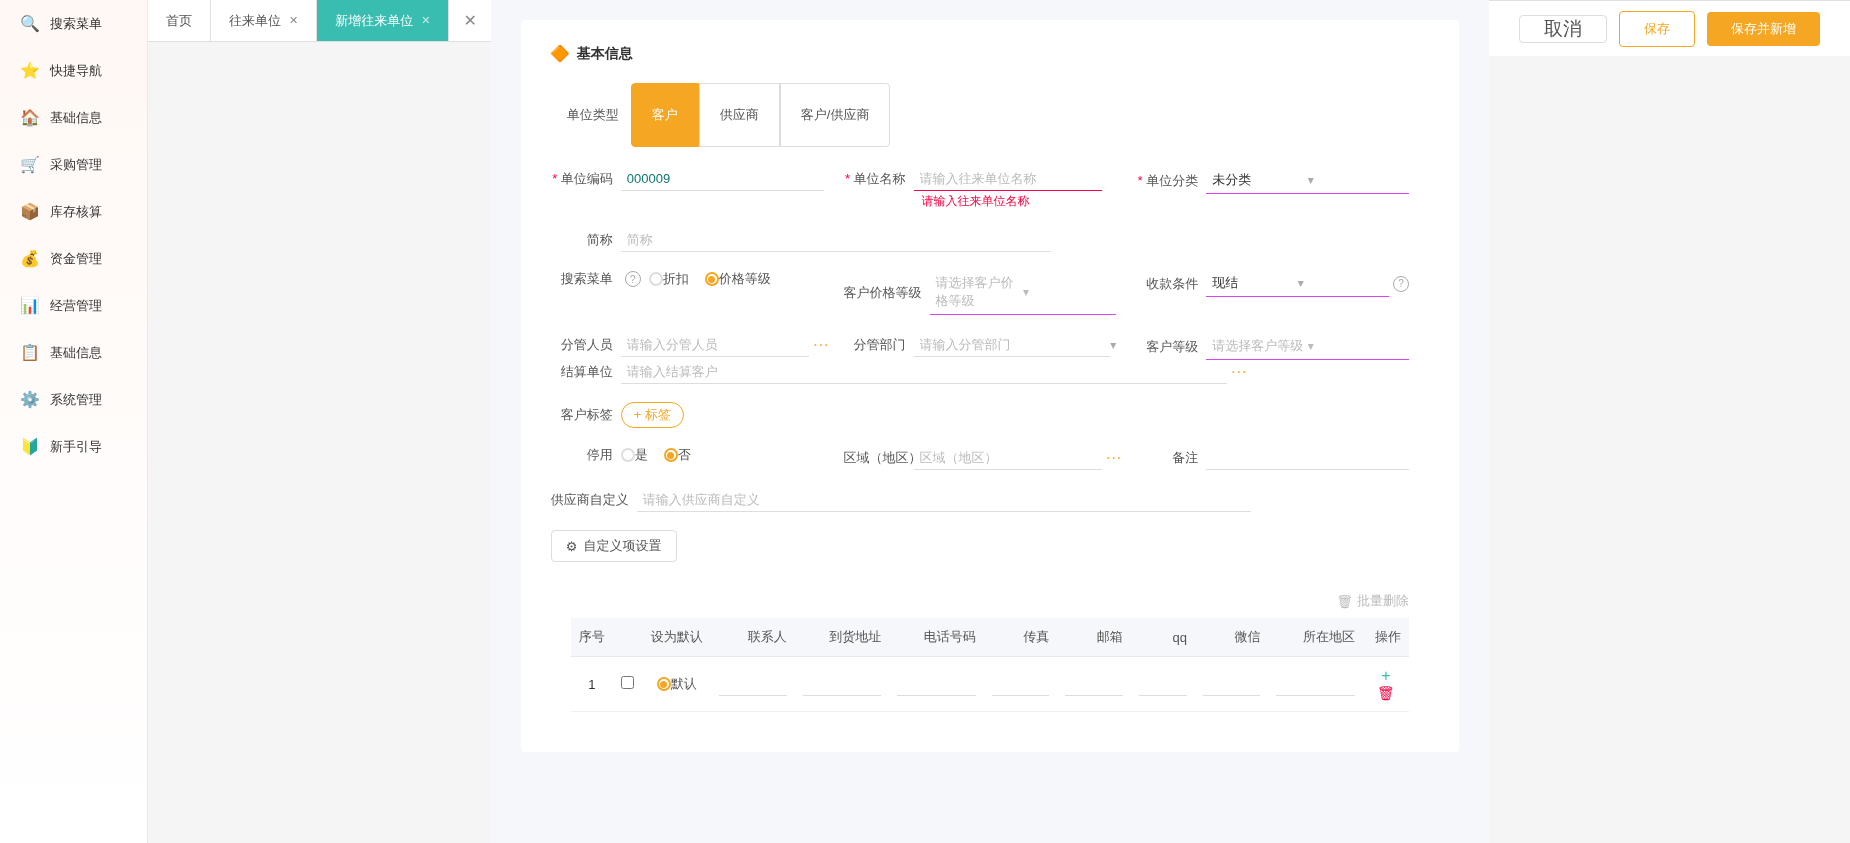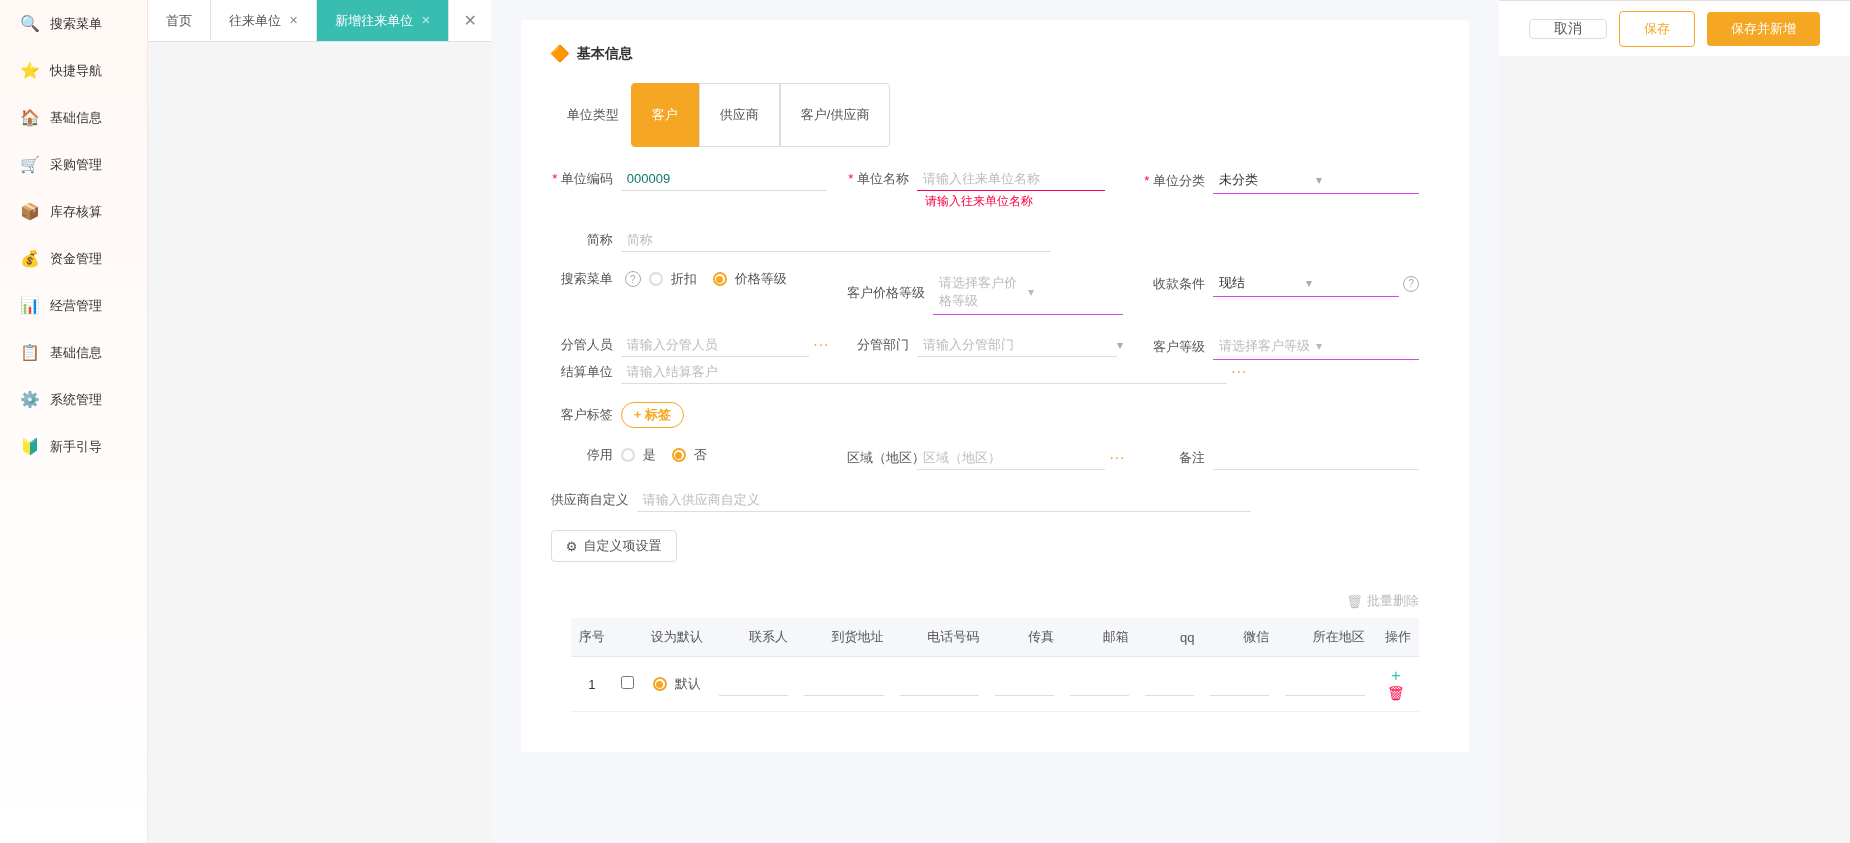--- a/index.html
+++ b/index.html
@@ -175,21 +175,21 @@
       padding: 4px 6px;
       cursor: pointer;
       min-width: 120px;
     }
     .field-select span { flex: 1; color: #333; font-size: 13px; }
     .field-select .arrow { color: #aaa; font-size: 12px; }
     .field-select.placeholder span { color: #bbb; }
 
     
     .radio-group { display: flex; align-items: center; gap: 16px; }
-    .radio-item { display: flex; align-items: center; gap: 8px; cursor: pointer; font-size: 13px; color: #555; }
+    .radio-item { display: flex; align-items: center; gap: 0; cursor: pointer; font-size: 13px; color: #555; }
     .radio-circle {
       width: 14px; height: 14px;
       border-radius: 50%;
       border: 2px solid #ddd;
       display: flex; align-items: center; justify-content: center;
     }
     .radio-circle.checked { border-color: #f5a623; }
     .radio-circle.checked::after {
       content: '';
       width: 7px; height: 7px;
@@ -224,21 +224,20 @@
       display: flex;
       align-items: center;
       gap: 4px;
       border: 1px solid #f5a623;
       color: #f5a623;
       border-radius: 14px;
       padding: 3px 12px;
       cursor: pointer;
       font-size: 13px;
       background: #fff;
-      font-weight: bold;
     }
 
     
     .table-section { background: #fff; border-radius: 4px; padding: 16px 20px; }
     .table-toolbar {
       display: flex;
       justify-content: flex-end;
       margin-bottom: 8px;
     }
     .batch-delete { color: #bbb; font-size: 13px; cursor: pointer; display: flex; align-items: center; gap: 4px; }
@@ -275,21 +274,21 @@
       padding: 0 30px;
       gap: 12px;
       flex-shrink: 0;
     }
     .btn-cancel {
       padding: 0 24px;
       border: 1px solid #ddd;
       background: #fff;
       border-radius: 4px;
       cursor: pointer;
-      font-size: 14px;
+      font-size: 19px;
       color: #555;
     }
     .btn-save {
       padding: 8px 24px;
       border: 1px solid #f5a623;
       background: #fff;
       border-radius: 4px;
       cursor: pointer;
       font-size: 13px;
       color: #f5a623;

